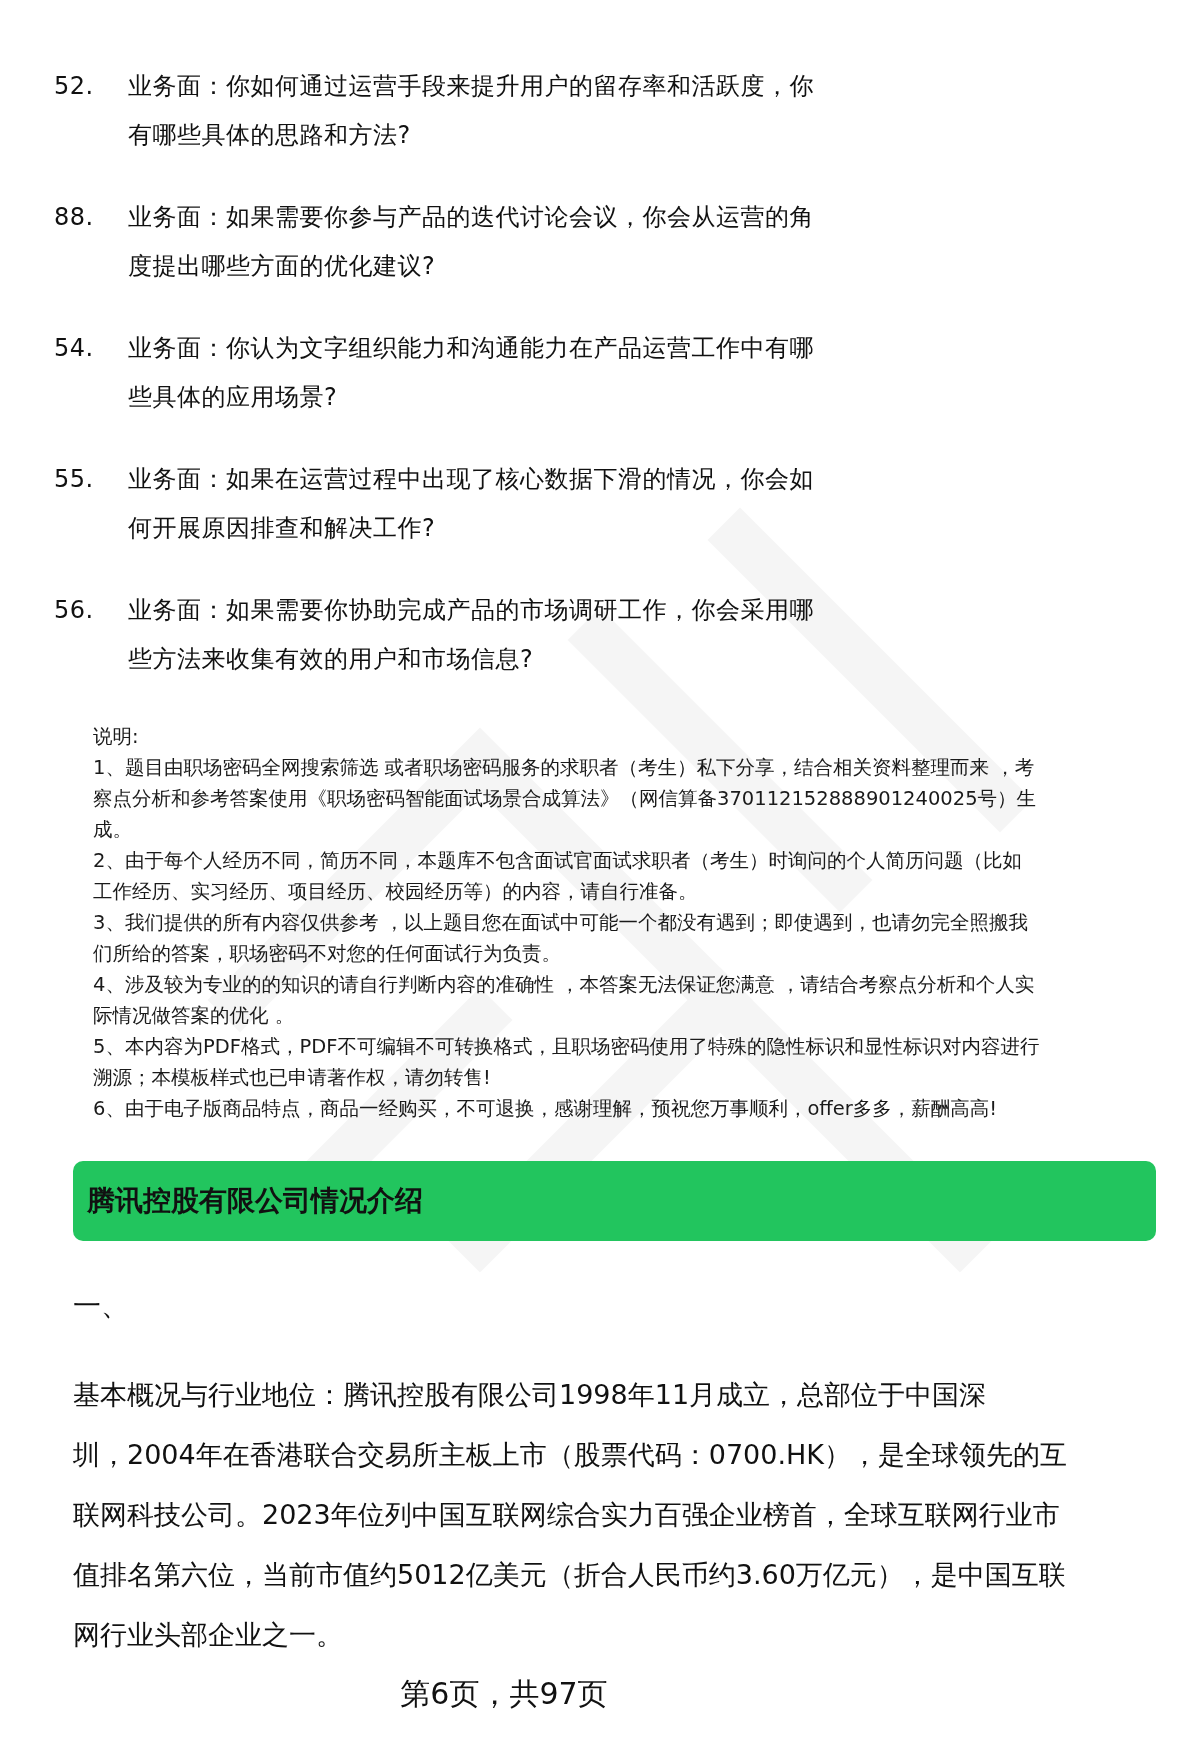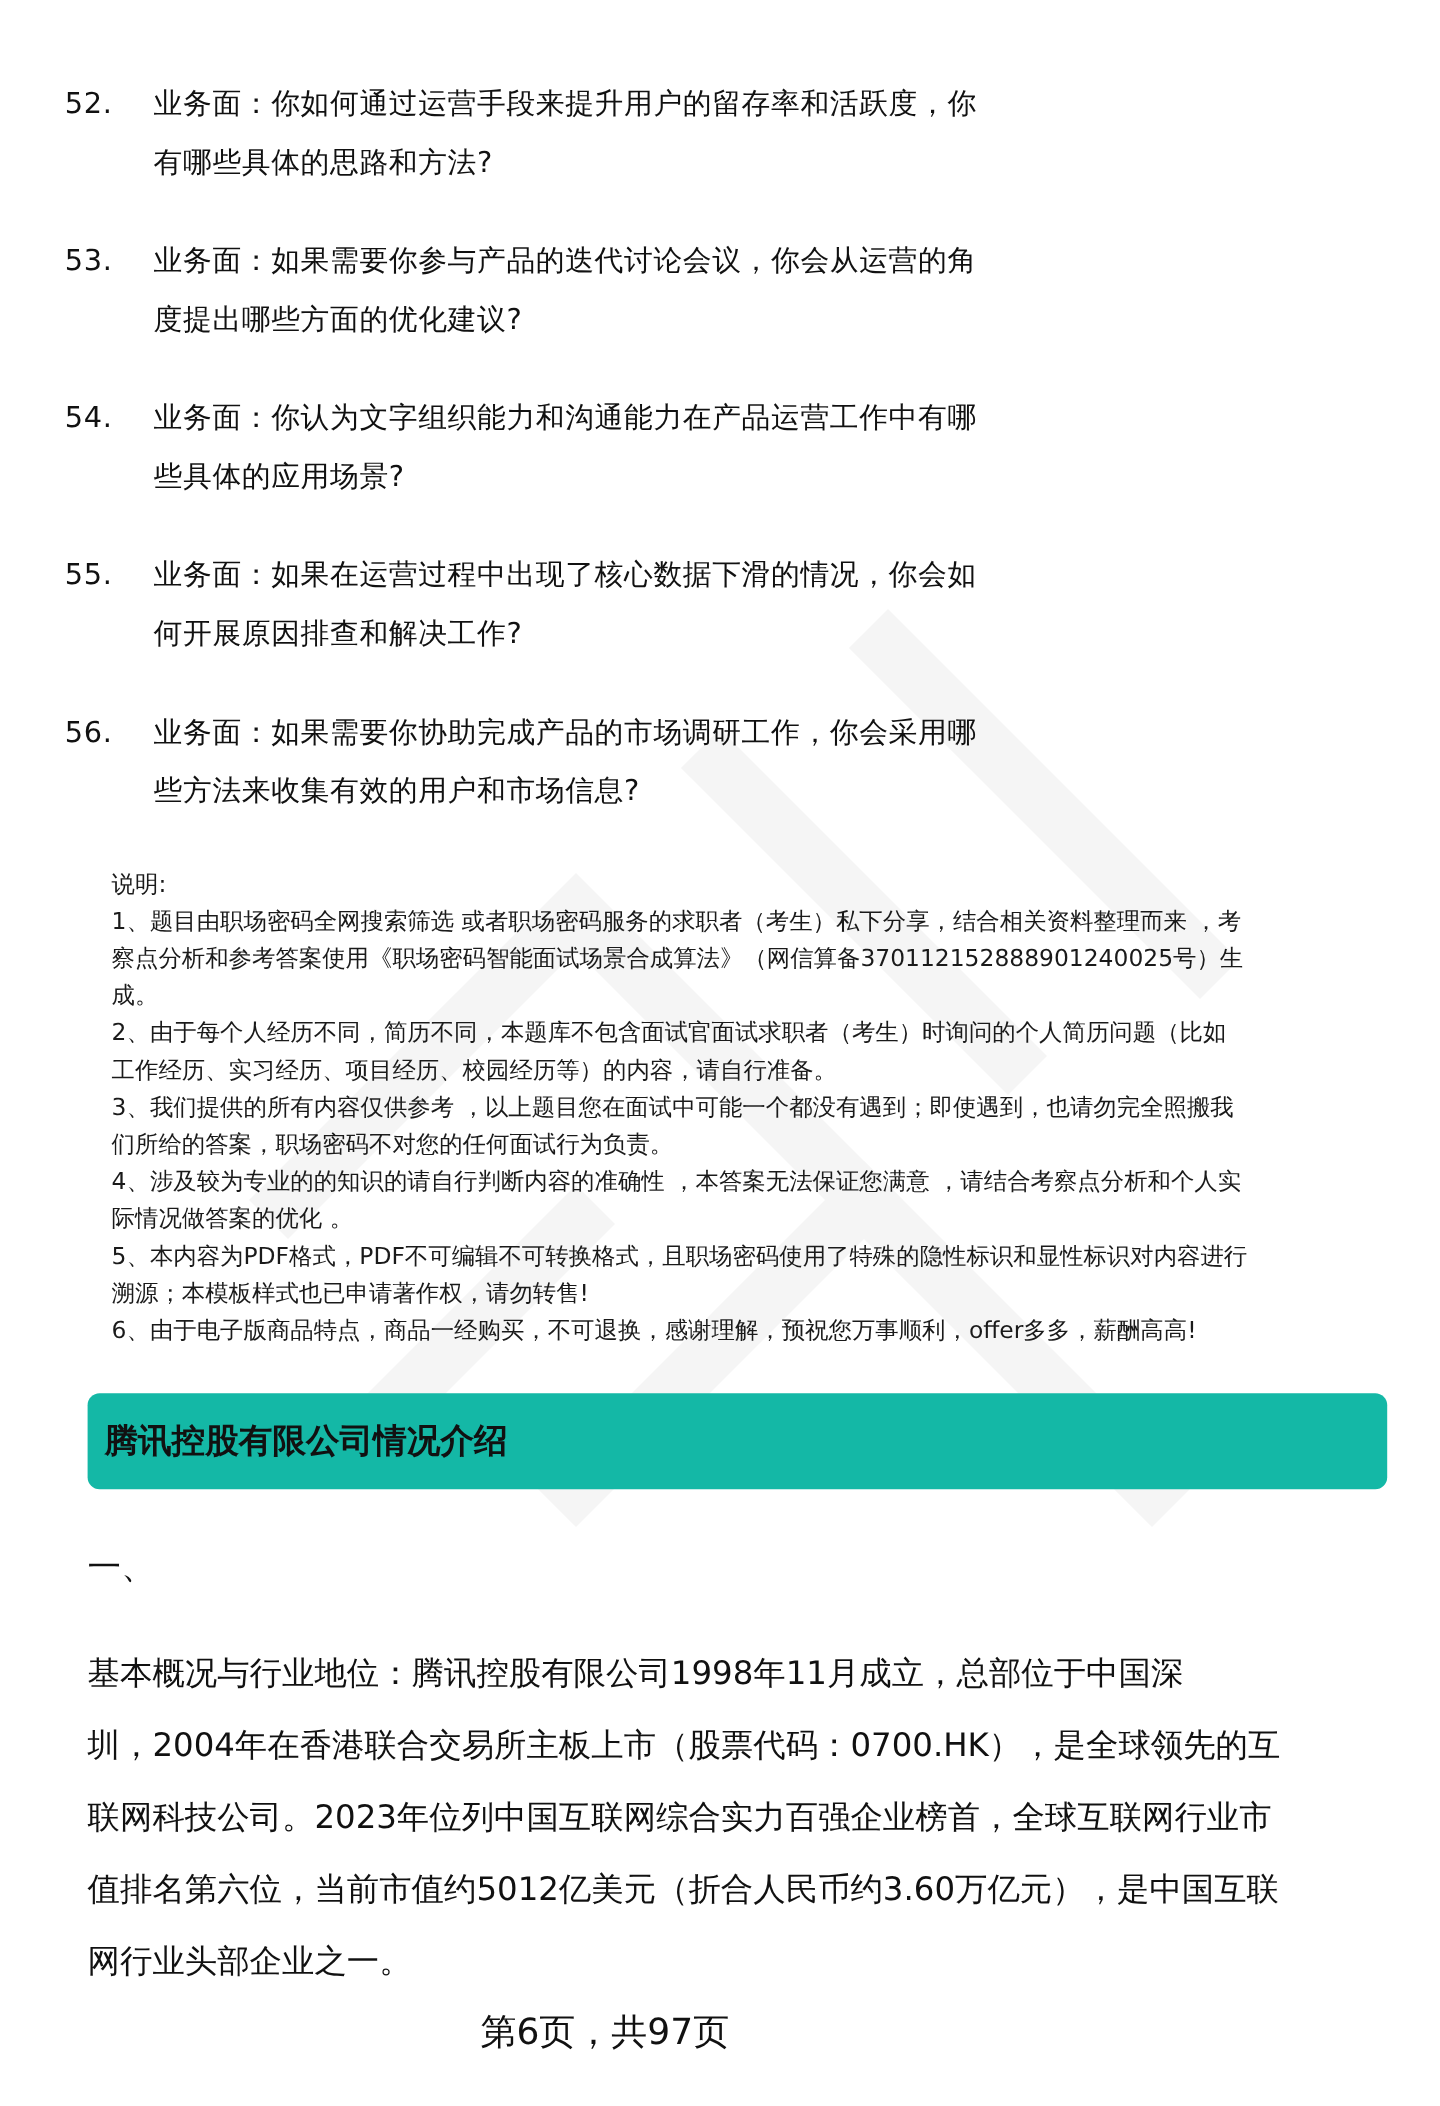--- a/index.html
+++ b/index.html
@@ -57,21 +57,21 @@
     }
     .notes p {
       margin: 0;
     }
     .section-bar {
       position: absolute;
       left: 73px;
       top: 1161px;
       width: 1083px;
       height: 80px;
-      background: #14b8a6;
+      background: #22c55e;
       border-radius: 10px;
       display: flex;
       align-items: center;
     }
     .section-title {
       margin-left: 14px;
       font-size: 28px;
       font-weight: bold;
       color: #111111;
     }
@@ -120,21 +120,21 @@
 
 <section class="questions">
   <div class="q-item">
     <span class="q-num">52.</span>
     <span class="q-text">
       <span>业务面：你如何通过运营手段来提升用户的留存率和活跃度，你</span><br>
       <span>有哪些具体的思路和方法?</span>
     </span>
   </div>
   <div class="q-item">
-    <span class="q-num">53.</span>
+    <span class="q-num">88.</span>
     <span class="q-text">
       <span>业务面：如果需要你参与产品的迭代讨论会议，你会从运营的角</span><br>
       <span>度提出哪些方面的优化建议?</span>
     </span>
   </div>
   <div class="q-item">
     <span class="q-num">54.</span>
     <span class="q-text">
       <span>业务面：你认为文字组织能力和沟通能力在产品运营工作中有哪</span><br>
       <span>些具体的应用场景?</span>

